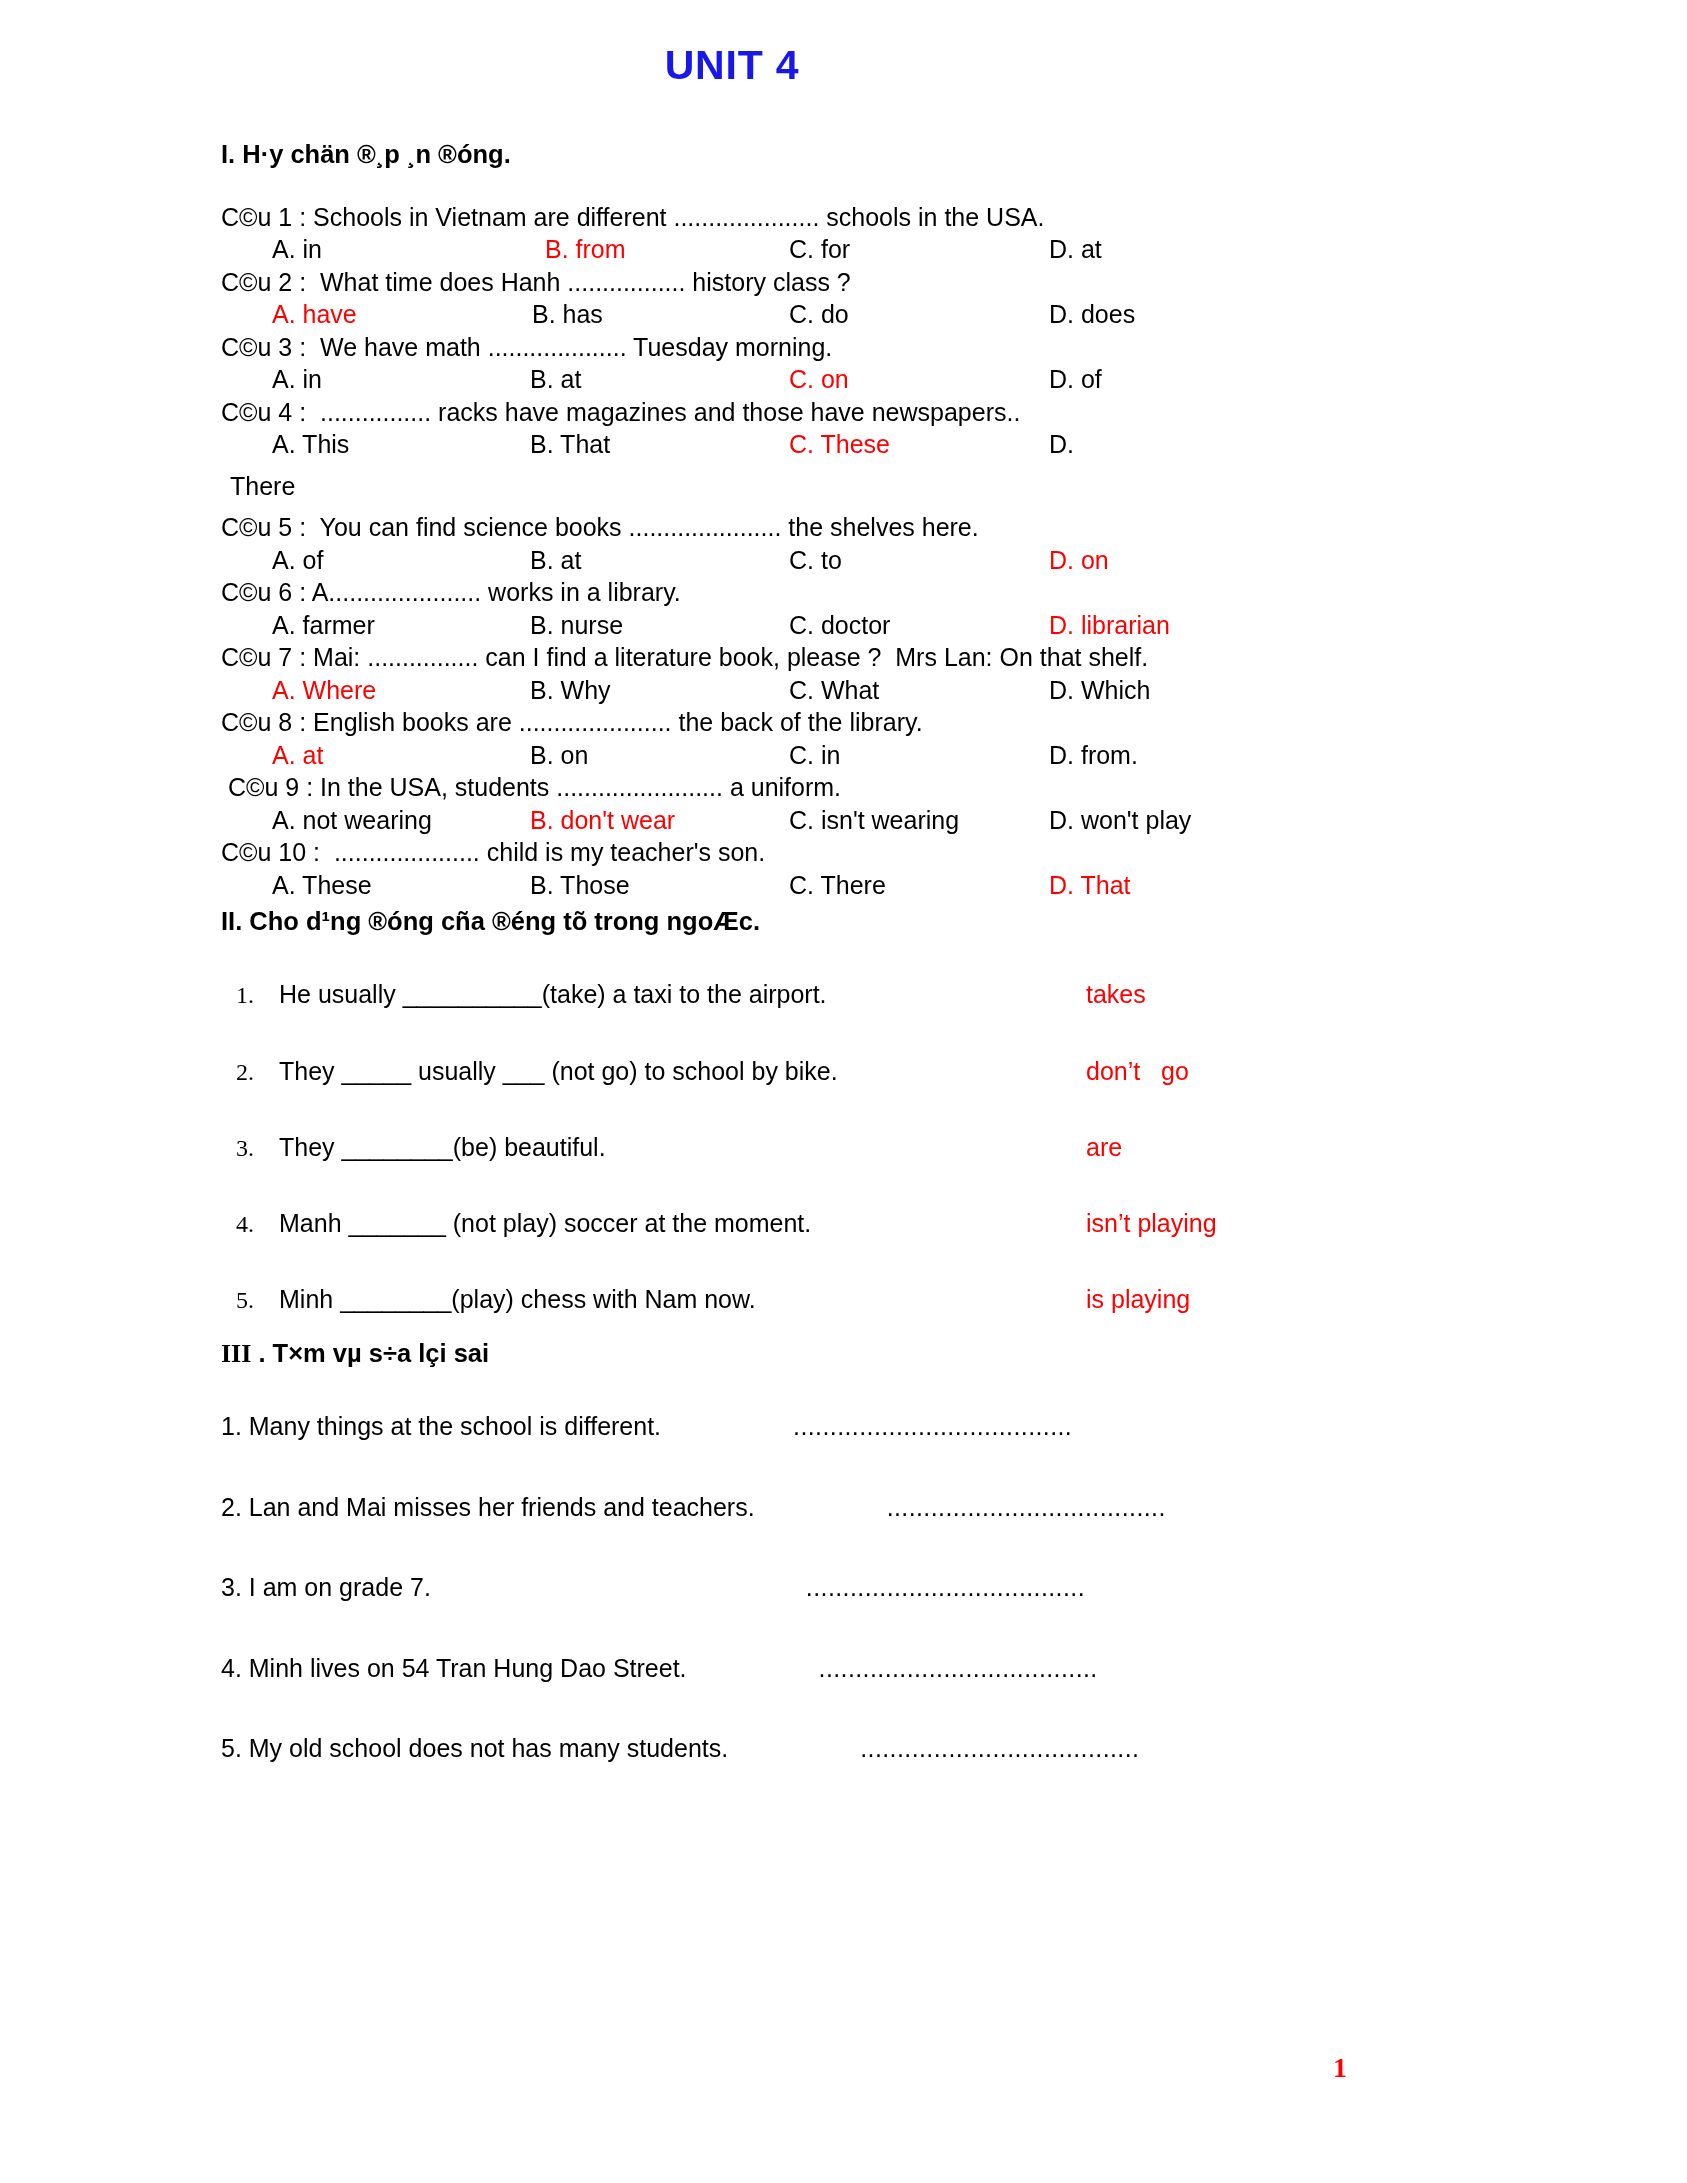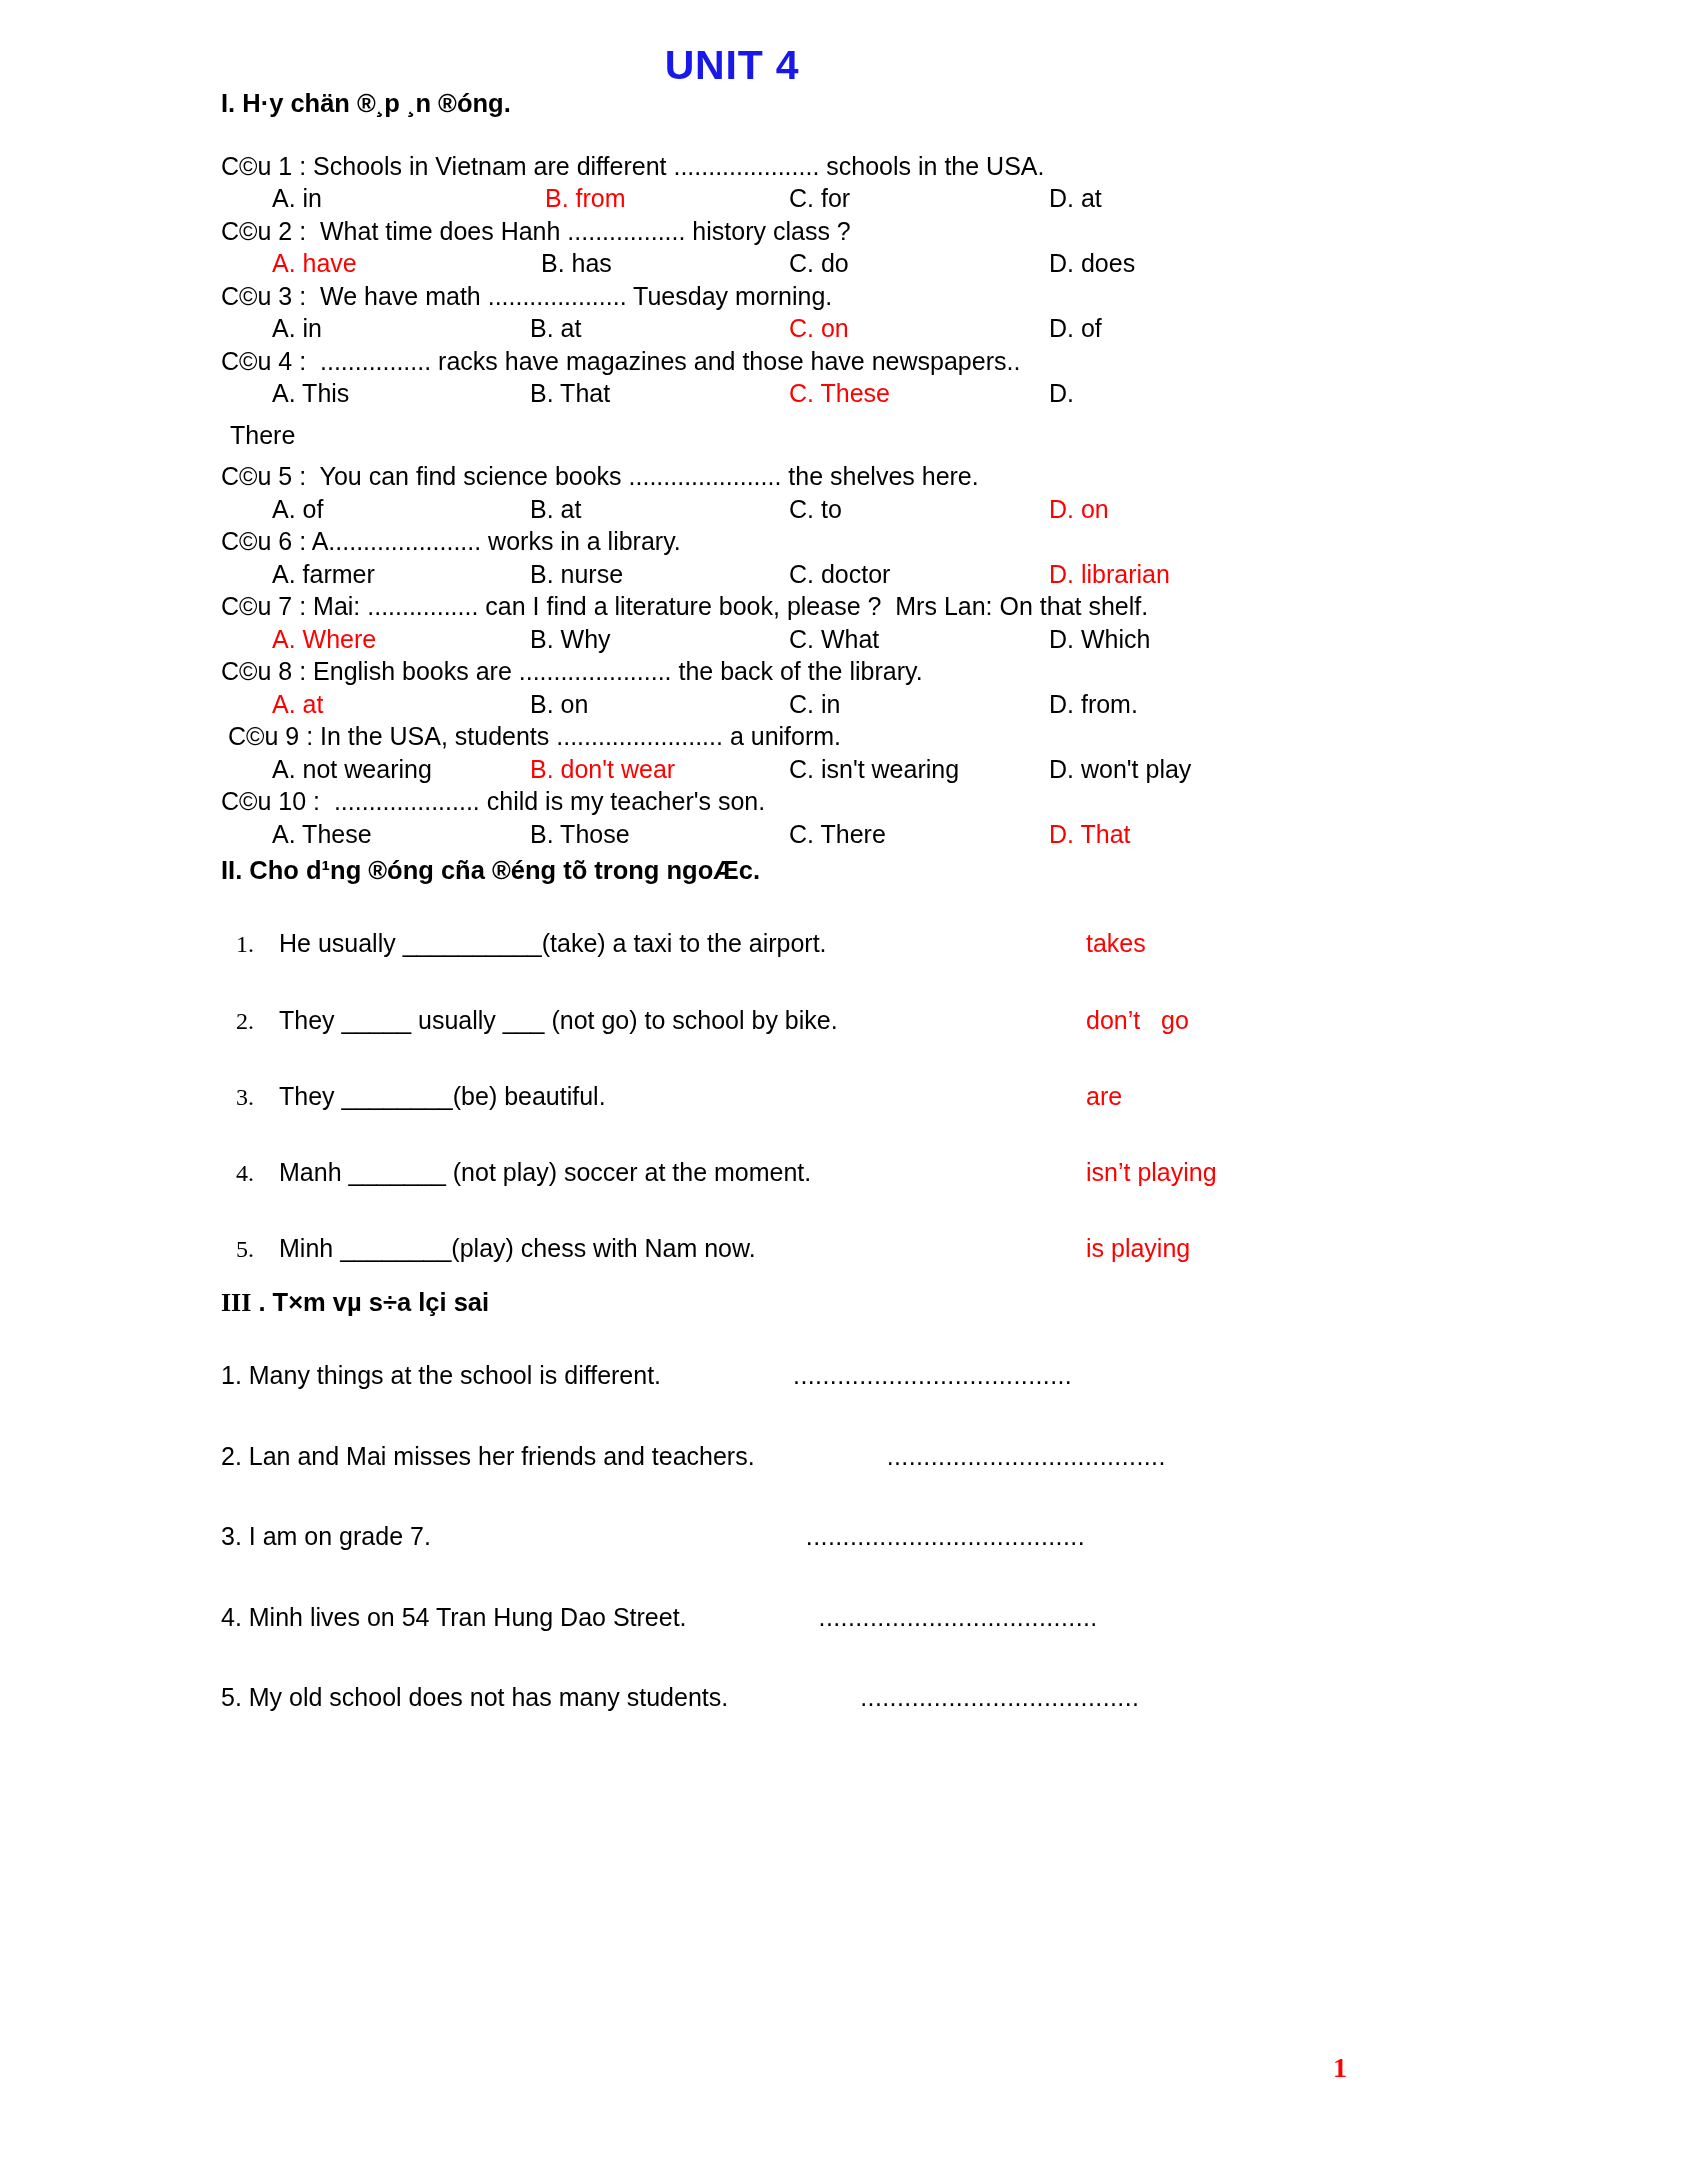--- a/index.html
+++ b/index.html
@@ -43,21 +43,21 @@
   
   .section-heading {
     font-family: "Liberation Sans Narrow", "Liberation Sans", sans-serif;
     font-weight: bold;
     font-size: 25.5px;
     letter-spacing: 0px;
     line-height: 1.25;
     margin: 0;
     white-space: pre;
   }
-  .heading-1 { }
+  .heading-1 { margin-top: 51px; }
   .heading-2 { margin-top: 5px; }
   .heading-3 {
     margin-top: 21.4px;
     font-family: "Liberation Serif", serif;
     font-weight: bold;
     font-size: 26px;
   }
   .heading-3 .vn-part {
     font-family: "Liberation Sans Narrow", "Liberation Sans", sans-serif;
     font-weight: bold;
@@ -172,21 +172,21 @@
 
     <div class="section-heading heading-1">I. H·y chän ®¸p ¸n ®óng.</div>
 
     <div class="mcq-block" id="mcq-list">
         <div>
           <div class="q-stem">C©u 1 : Schools in Vietnam are different ..................... schools in the USA.</div>
           <div class="q-options"><span class="spacer">X</span><span class="opt" style="left: 51px;">A. in</span><span class="opt correct" style="left: 309px; margin-left: 15px;">B. from</span><span class="opt" style="left: 568px;">C. for</span><span class="opt" style="left: 828px;">D. at</span></div>
         </div>
         <div>
           <div class="q-stem">C©u 2 :  What time does Hanh ................. history class ?</div>
-          <div class="q-options"><span class="spacer">X</span><span class="opt correct" style="left: 51px;">A. have</span><span class="opt" style="left: 320px;">B. has</span><span class="opt" style="left: 568px;">C. do</span><span class="opt" style="left: 828px;">D. does</span></div>
+          <div class="q-options"><span class="spacer">X</span><span class="opt correct" style="left: 51px;">A. have</span><span class="opt" style="left: 311px;">B. has</span><span class="opt" style="left: 568px;">C. do</span><span class="opt" style="left: 828px;">D. does</span></div>
         </div>
         <div>
           <div class="q-stem">C©u 3 :  We have math .................... Tuesday morning.</div>
           <div class="q-options"><span class="spacer">X</span><span class="opt" style="left: 51px;">A. in</span><span class="opt" style="left: 309px;">B. at</span><span class="opt correct" style="left: 568px;">C. on</span><span class="opt" style="left: 828px;">D. of</span></div>
         </div>
         <div>
           <div class="q-stem">C©u 4 :  ................ racks have magazines and those have newspapers..</div>
           <div class="q-options"><span class="spacer">X</span><span class="opt" style="left: 51px;">A. This</span><span class="opt" style="left: 309px;">B. That</span><span class="opt correct" style="left: 568px;">C. These</span><span class="opt" style="left: 828px;">D.</span></div>
           <div class="wrap-tail">There</div>
         </div>

